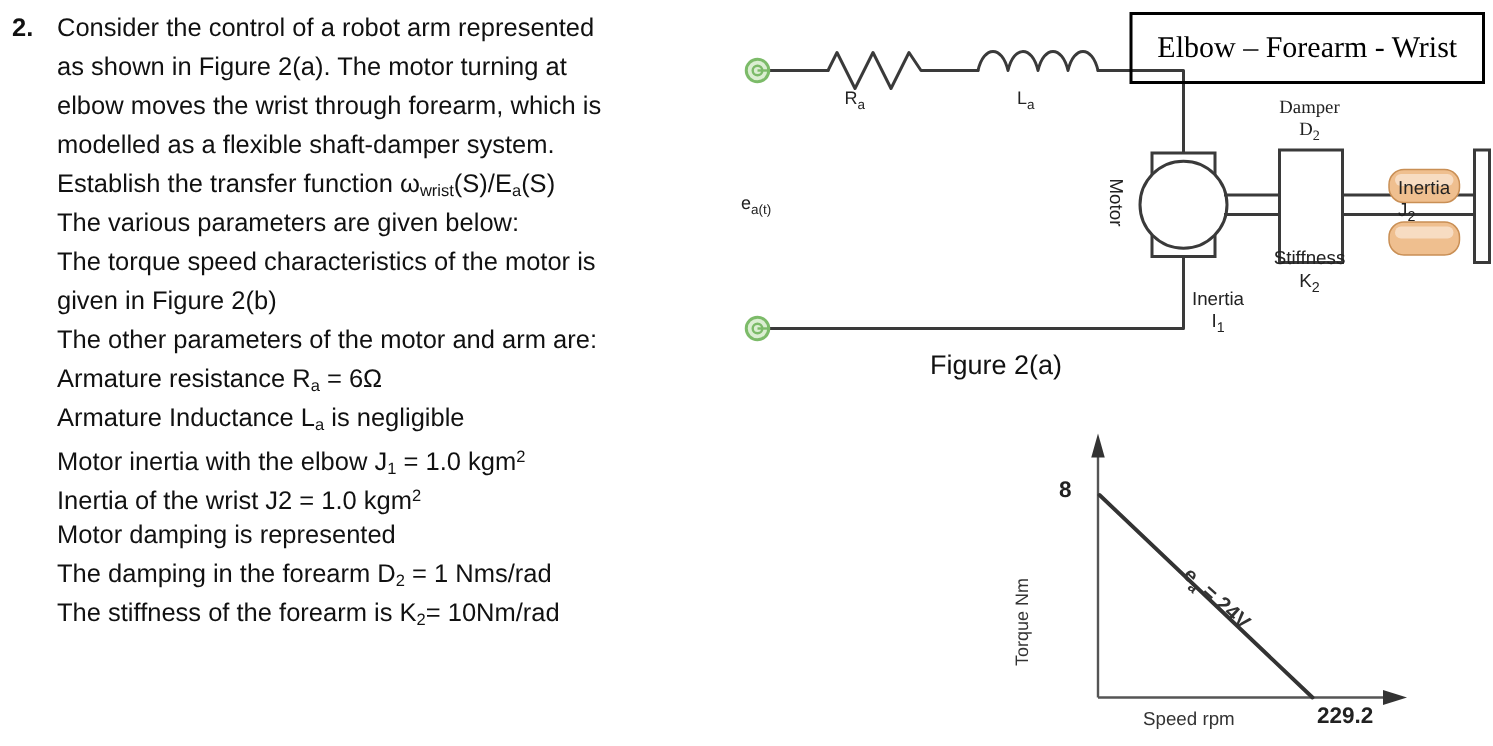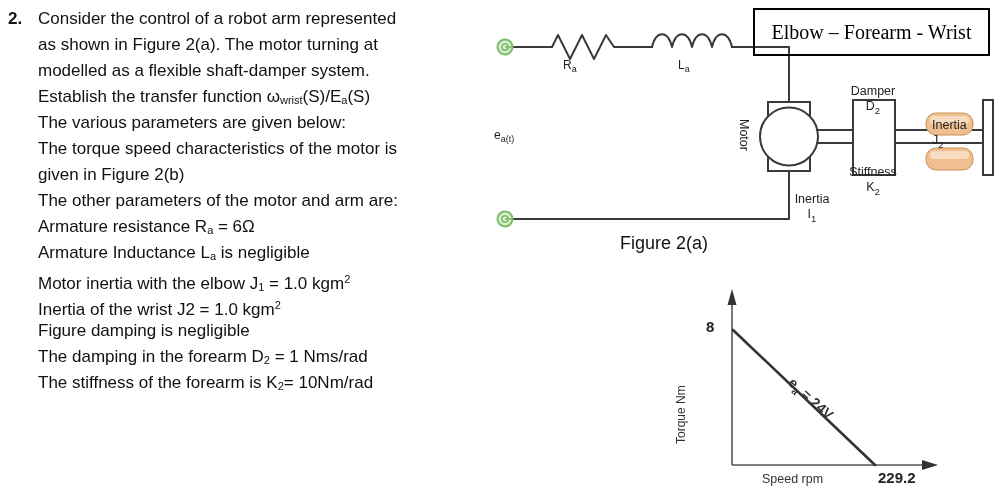--- a/index.html
+++ b/index.html
@@ -200,31 +200,32 @@
 </head>
 <body>
 
 <div id="page">
 
   <div id="question-block">
     <div class="q-number">2.</div>
     <div class="q-lines">
         <div class="q-line">Consider the control of a robot arm represented</div>
         <div class="q-line">as shown in Figure 2(a). The motor turning at</div>
+        <div class="q-line">elbow moves the wrist through forearm, which is</div>
         <div class="q-line">modelled as a flexible shaft-damper system.</div>
         <div class="q-line">Establish the transfer function ω<sub>wrist</sub>(S)/E<sub>a</sub>(S)</div>
         <div class="q-line">The various parameters are given below:</div>
         <div class="q-line">The torque speed characteristics of the motor is</div>
         <div class="q-line">given in Figure 2(b)</div>
         <div class="q-line">The other parameters of the motor and arm are:</div>
         <div class="q-line">Armature resistance R<sub>a</sub> = 6Ω</div>
         <div class="q-line">Armature Inductance L<sub>a</sub> is negligible</div>
         <div class="q-line">Motor inertia with the elbow J<sub>1</sub> = 1.0 kgm<sup>2</sup></div>
         <div class="q-line">Inertia of the wrist J2 = 1.0 kgm<sup>2</sup></div>
-        <div class="q-line">Figure damping is negligible</div>
+        <div class="q-line">Motor damping is represented</div>
         <div class="q-line">The damping in the forearm D<sub>2</sub> = 1 Nms/rad</div>
         <div class="q-line">The stiffness of the forearm is K<sub>2</sub>= 10Nm/rad</div>
       </div>
   </div>
 
 
   <div id="figure-a">
     <svg width="515" height="270" viewBox="0 0 515 270">
       <g fill="none" stroke="#3a3a3a" stroke-width="2" stroke-linecap="round" stroke-linejoin="round">
 
@@ -279,21 +280,21 @@
 
     
     <div class="circ-label" style="left:83px; top:58px;">R<sub>a</sub></div>
     <div class="circ-label" style="left:198px; top:58px;text-align:center;">L<sub>a</sub></div>
     <div class="circ-label" style="left:14px; top:128px;">e<sub>a(t)</sub></div>
   </div>
 
   <div id="motor-word">Motor</div>
 
   <div class="mech-label" style="left:777px; top:192px; width:70px;">Inertia<br>I<sub>1</sub></div>
-  <div class="mech-label" style="left:838px; top:84px; width:70px;">Damper<br>D<sub>2</sub></div>
+  <div class="mech-label" style="left:838px; top:64px; width:70px;font-family:Liberation Serif, serif;">Damper<br>D<sub>2</sub></div>
   <div class="mech-label" style="left:838px; top:165px; width:70px;">Stiffness<br>K<sub>2</sub></div>
   <div class="mech-label" style="left:932px; top:118px; width:60px; text-align:left;">Inertia<br>J<sub>2</sub></div>
 
   <div id="title-box">
     <span id="title-box-label">Elbow – Forearm - Wrist</span>
   </div>
 
   <div id="fig-a-caption">Figure 2(a)</div>
 
   <div id="figure-b">

